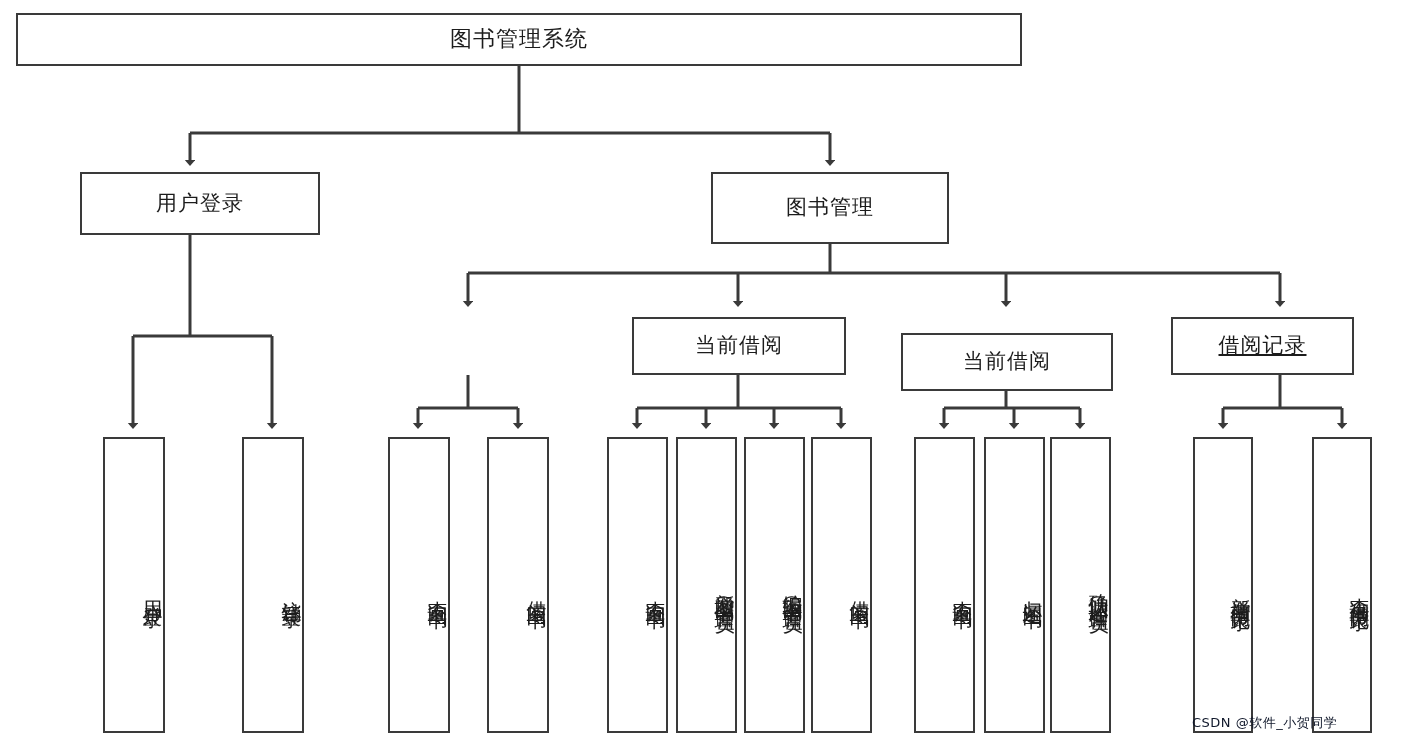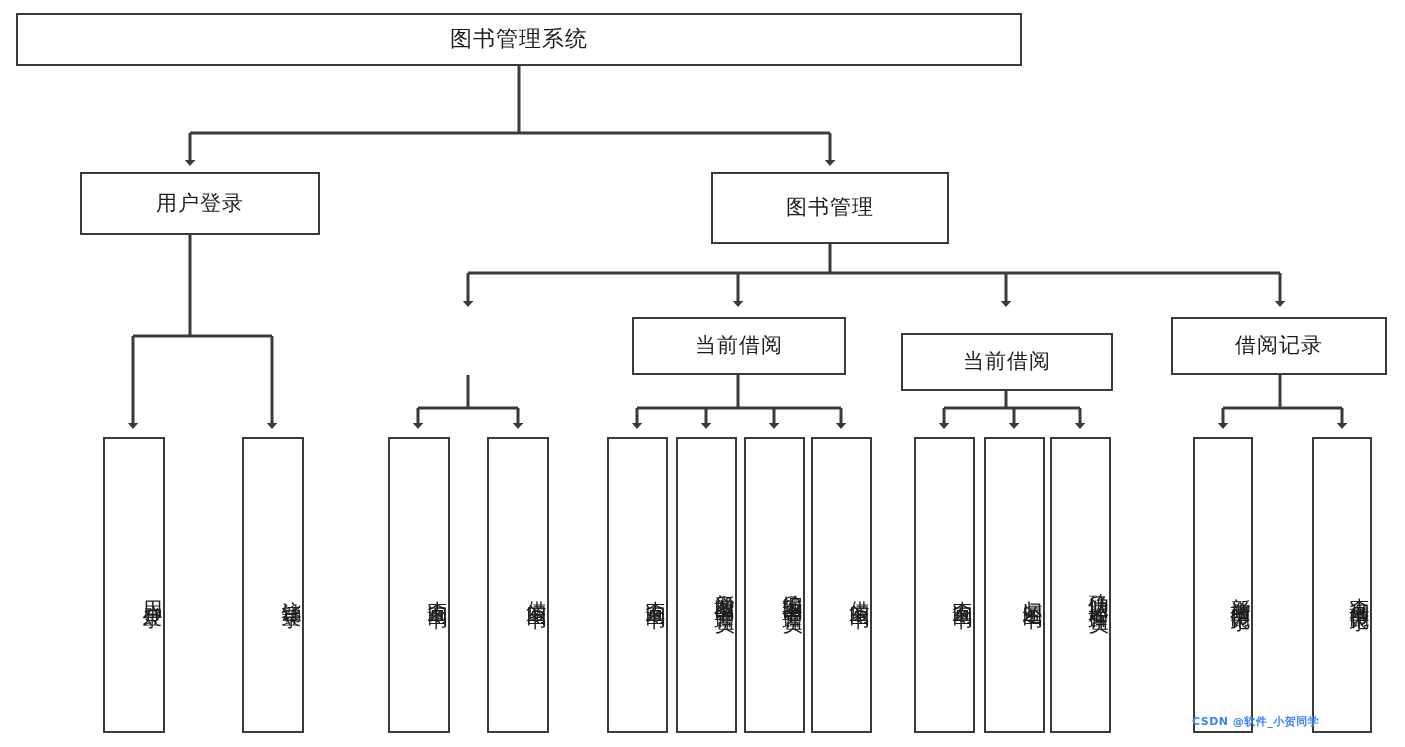--- a/index.html
+++ b/index.html
@@ -51,27 +51,26 @@
     padding-top: 12px;
     align-items: flex-start;
     justify-content: center;
     white-space: nowrap;
   }
   .node.title {
     font-size: 22px;
   }
   .watermark {
     position: absolute;
-    color: #3b82f6;
-    font-size: 11px;
+    color: #0f172a;
+    font-size: 13px;
     letter-spacing: 0.5px;
     white-space: nowrap;
     z-index: 5;
     pointer-events: none;
-    font-weight: bold;
   }
 </style>
 </head>
 <body>
 
 <div id="canvas">
 
   <svg id="edges" viewBox="0 0 1405 747" xmlns="http://www.w3.org/2000/svg">
     <defs>
       <marker id="arw" markerWidth="10" markerHeight="11" refX="3" refY="5.2" orient="auto" markerUnits="userSpaceOnUse">
@@ -131,21 +130,21 @@
 
   <div class="node horiz" style="left:80px; top:172px; width:240px; height:63px;">用户登录</div>
 
   <div class="node horiz" style="left:711px; top:172px; width:238px; height:72px;">图书管理</div>
 
 
   <div class="node horiz" style="left:632px; top:317px; width:214px; height:58px;">当前借阅</div>
 
   <div class="node horiz" style="left:901px; top:333px; width:212px; height:58px;">当前借阅</div>
 
-  <div class="node horiz" style="left:1171px; top:317px; width:216px; height:58px;">借阅记录</div>
+  <div class="node horiz" style="left:1171px; top:317px; width:183px; height:58px;text-decoration:underline;">借阅记录</div>
 
   <div class="node vert" style="left:103px; top:437px; width:62px; height:296px;">用户登录</div>
 
   <div class="node vert" style="left:242px; top:437px; width:62px; height:296px;">注销登录</div>
 
   <div class="node vert" style="left:388px; top:437px; width:62px; height:296px;">查询图书</div>
 
   <div class="node vert" style="left:487px; top:437px; width:62px; height:296px;">借阅图书</div>
 
   <div class="node vert" style="left:607px; top:437px; width:61px; height:296px;">查询图书</div>

